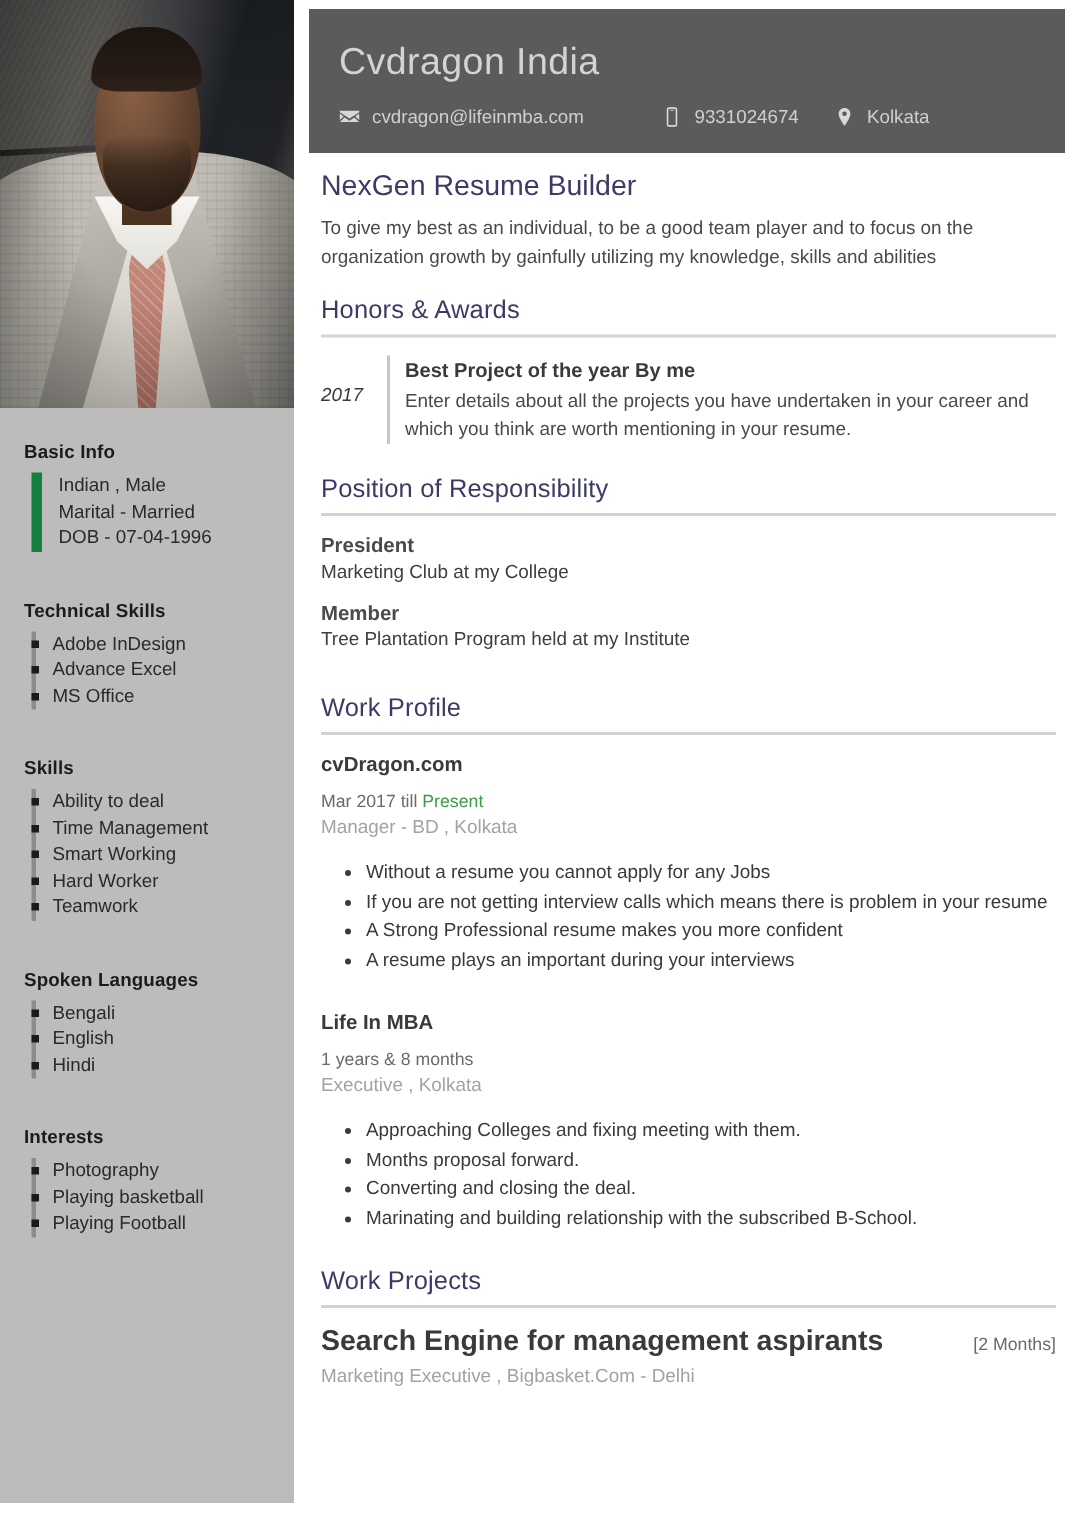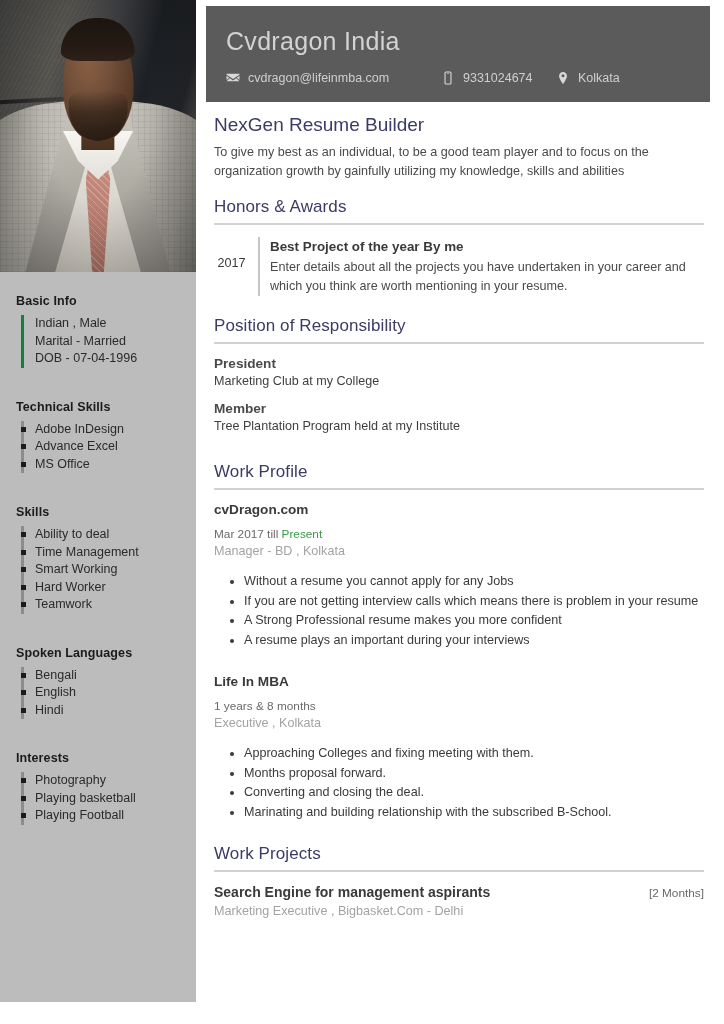--- a/index.html
+++ b/index.html
@@ -201,21 +201,21 @@
     font-size: 12.5px;
     font-weight: bold;
     color: #1b1b1b;
     margin-bottom: 7px;
     letter-spacing: 0.1px;
   }
 
   
   .plain-list {
     list-style: none;
-    border-left: 3px solid #15803d;
+    border-left: 7px solid #15803d;
     padding-left: 11px;
     margin-left: 5px;
   }
   .plain-list li {
     font-size: 12.5px;
     color: #2a2a2a;
     line-height: 17.5px;
   }
 
   
@@ -322,23 +322,24 @@
   .honor {
     display: flex;
     align-items: stretch;
     padding: 0 0 4px 0;
   }
   .honor-year {
     width: 44px;
     flex: 0 0 44px;
     font-size: 12.6px;
     color: #3a3a3a;
-    text-align: center;
+    text-align: left;
     padding-right: 9px;
     padding-top: 19px;
+    font-style: italic;
   }
   .honor-body {
     border-left: 2px solid #c6c6c6;
     padding-left: 10px;
     flex: 1 1 auto;
   }
   .honor-head {
     font-size: 13.4px;
     font-weight: bold;
     color: #3a3a3a;
@@ -403,21 +404,21 @@
 
   
   .proj { padding-bottom: 4px; }
   .proj-top {
     display: flex;
     justify-content: space-between;
     align-items: baseline;
     gap: 10px;
   }
   .proj-title {
-    font-size: 14px;
+    font-size: 19px;
     font-weight: bold;
     color: #3a3a3a;
   }
   .proj-dur {
     font-size: 11.8px;
     color: #6a6a6a;
     white-space: nowrap;
   }
   .proj-sub {
     font-size: 12.6px;

